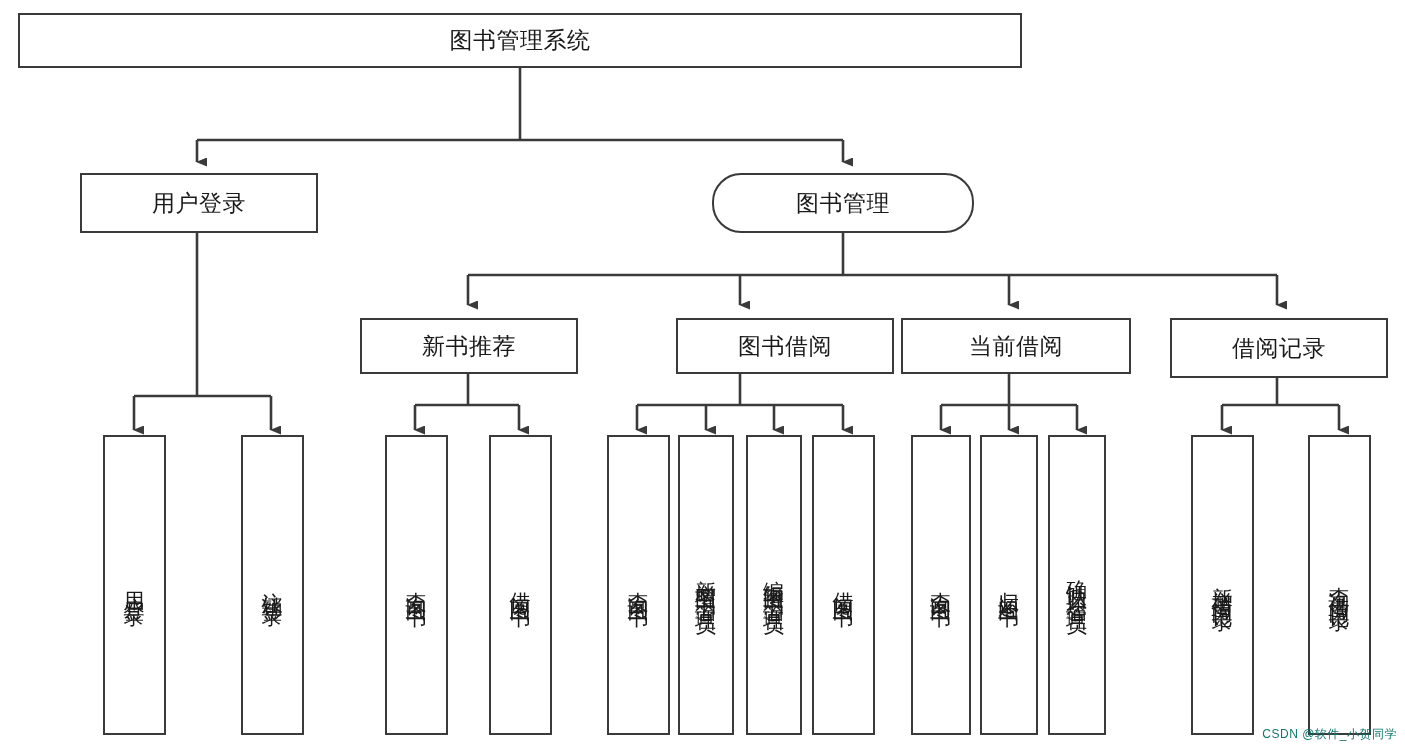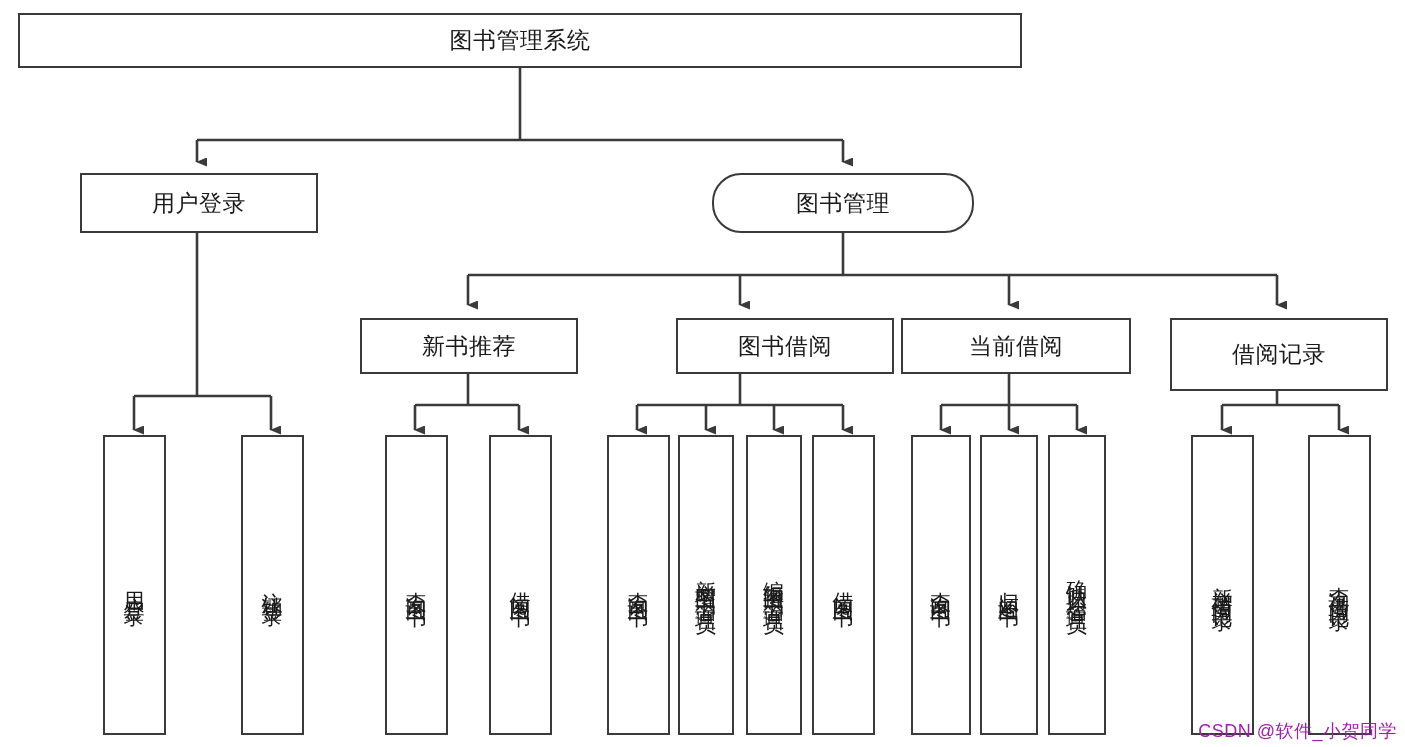--- a/index.html
+++ b/index.html
@@ -55,22 +55,22 @@
     white-space: nowrap;
     display: block;
   }
   .root {
     font-size: 22px;
   }
   #watermark {
     position: absolute;
     right: 8px;
     bottom: 4px;
-    font-size: 18px;
-    color: #a21caf;
+    font-size: 12px;
+    color: #0f766e;
     letter-spacing: 0.5px;
     white-space: nowrap;
     user-select: none;
     margin-left: 26px;
   }
 </style>
 </head>
 <body>
 
 <div id="canvas">
@@ -130,21 +130,21 @@
   <div class="node horiz" style="left:80px; top:173px; width:238px; height:60px;">用户登录</div>
 
   <div class="node horiz" style="left:712px; top:173px; width:262px; height:60px;border-radius:29px;">图书管理</div>
 
   <div class="node horiz" style="left:360px; top:318px; width:218px; height:56px;">新书推荐</div>
 
   <div class="node horiz" style="left:632px; top:318px; width:218px; height:56px;margin-left:44px;">图书借阅</div>
 
   <div class="node horiz" style="left:901px; top:318px; width:230px; height:56px;">当前借阅</div>
 
-  <div class="node horiz" style="left:1170px; top:318px; width:218px; height:73px;">借阅记录</div>
+  <div class="node horiz" style="left:1170px; top:318px; width:218px; height:60px;">借阅记录</div>
 
   <div class="node vert" style="left:103px; top:435px; width:63px; height:300px;">
     <span class="vtext">用户登录</span>
   </div>
   <div class="node vert" style="left:241px; top:435px; width:63px; height:300px;">
     <span class="vtext">注销登录</span>
   </div>
 
   <div class="node vert" style="left:385px; top:435px; width:63px; height:300px;">
     <span class="vtext">查询图书</span>

